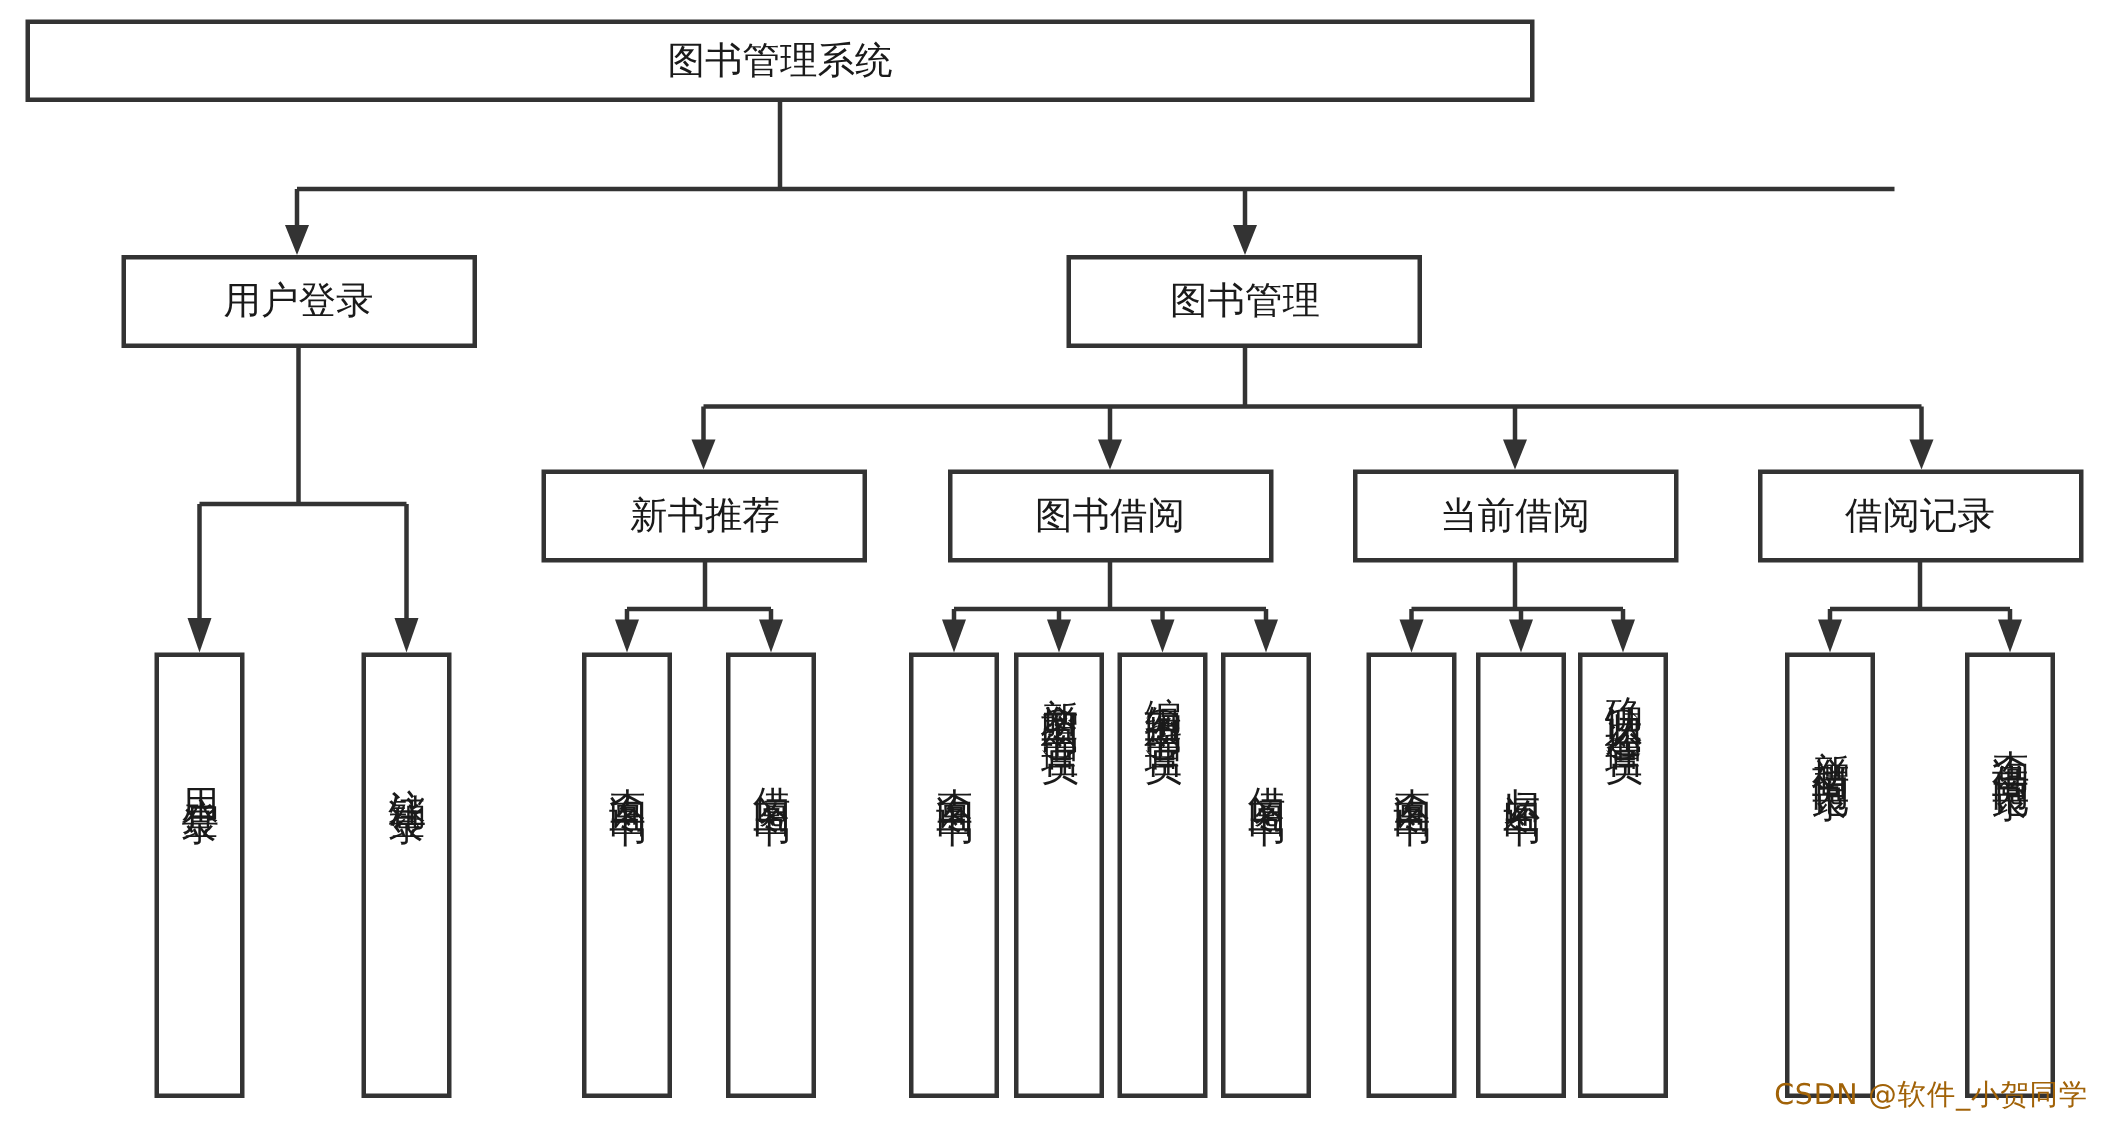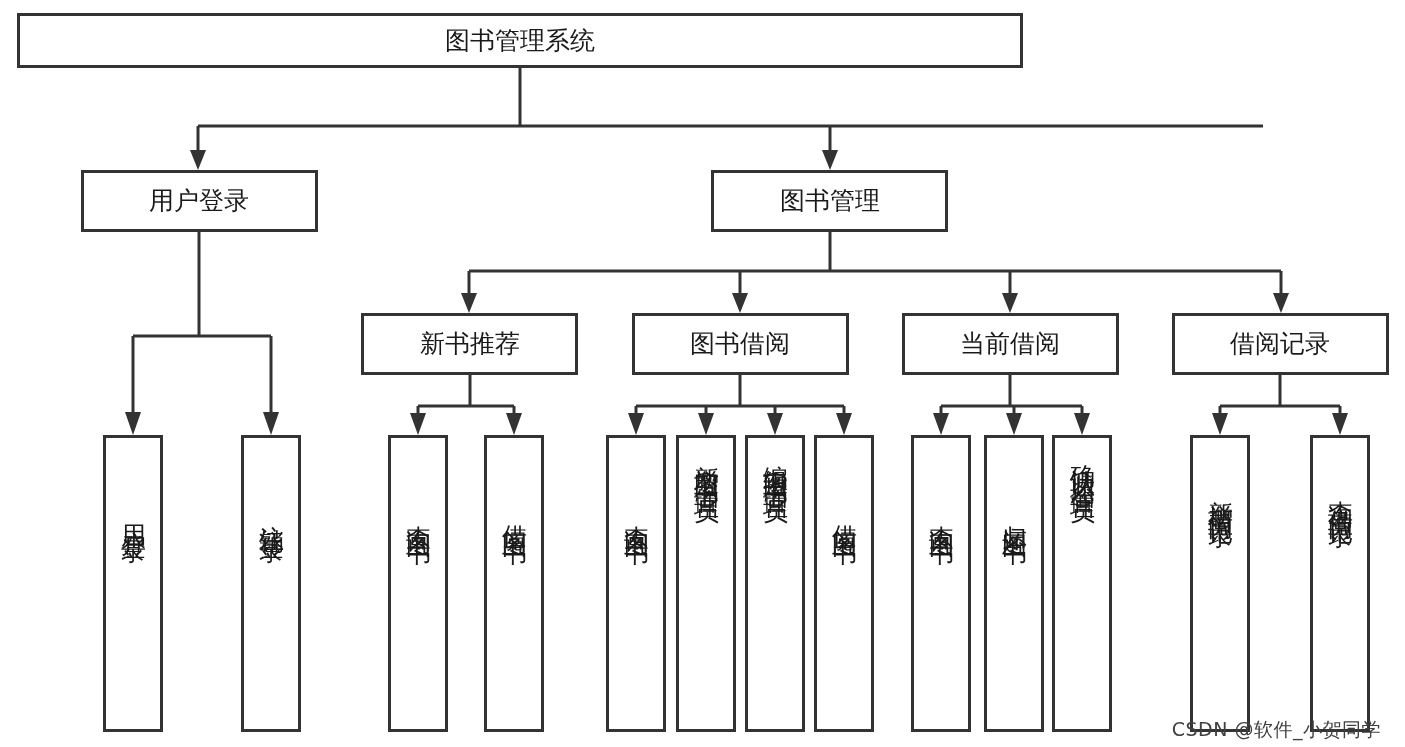--- a/index.html
+++ b/index.html
@@ -54,25 +54,25 @@
     font-family: "DejaVu Sans", "Liberation Sans", sans-serif;
     font-size: 25px;
     line-height: 1;
     letter-spacing: 5px;
     color: #1a1a1a;
     white-space: nowrap;
     display: block;
   }
   .watermark {
     position: absolute;
-    right: 24px;
+    right: 13px;
     bottom: 4px;
     font-family: "DejaVu Sans", "Liberation Sans", sans-serif;
     font-size: 19px;
-    color: #404040;
+    color: #a16207;
     letter-spacing: 0.5px;
     white-space: nowrap;
     pointer-events: none;
   }
 </style>
 </head>
 <body>
 
 <svg id="diagram" viewBox="0 0 1405 747">
 

